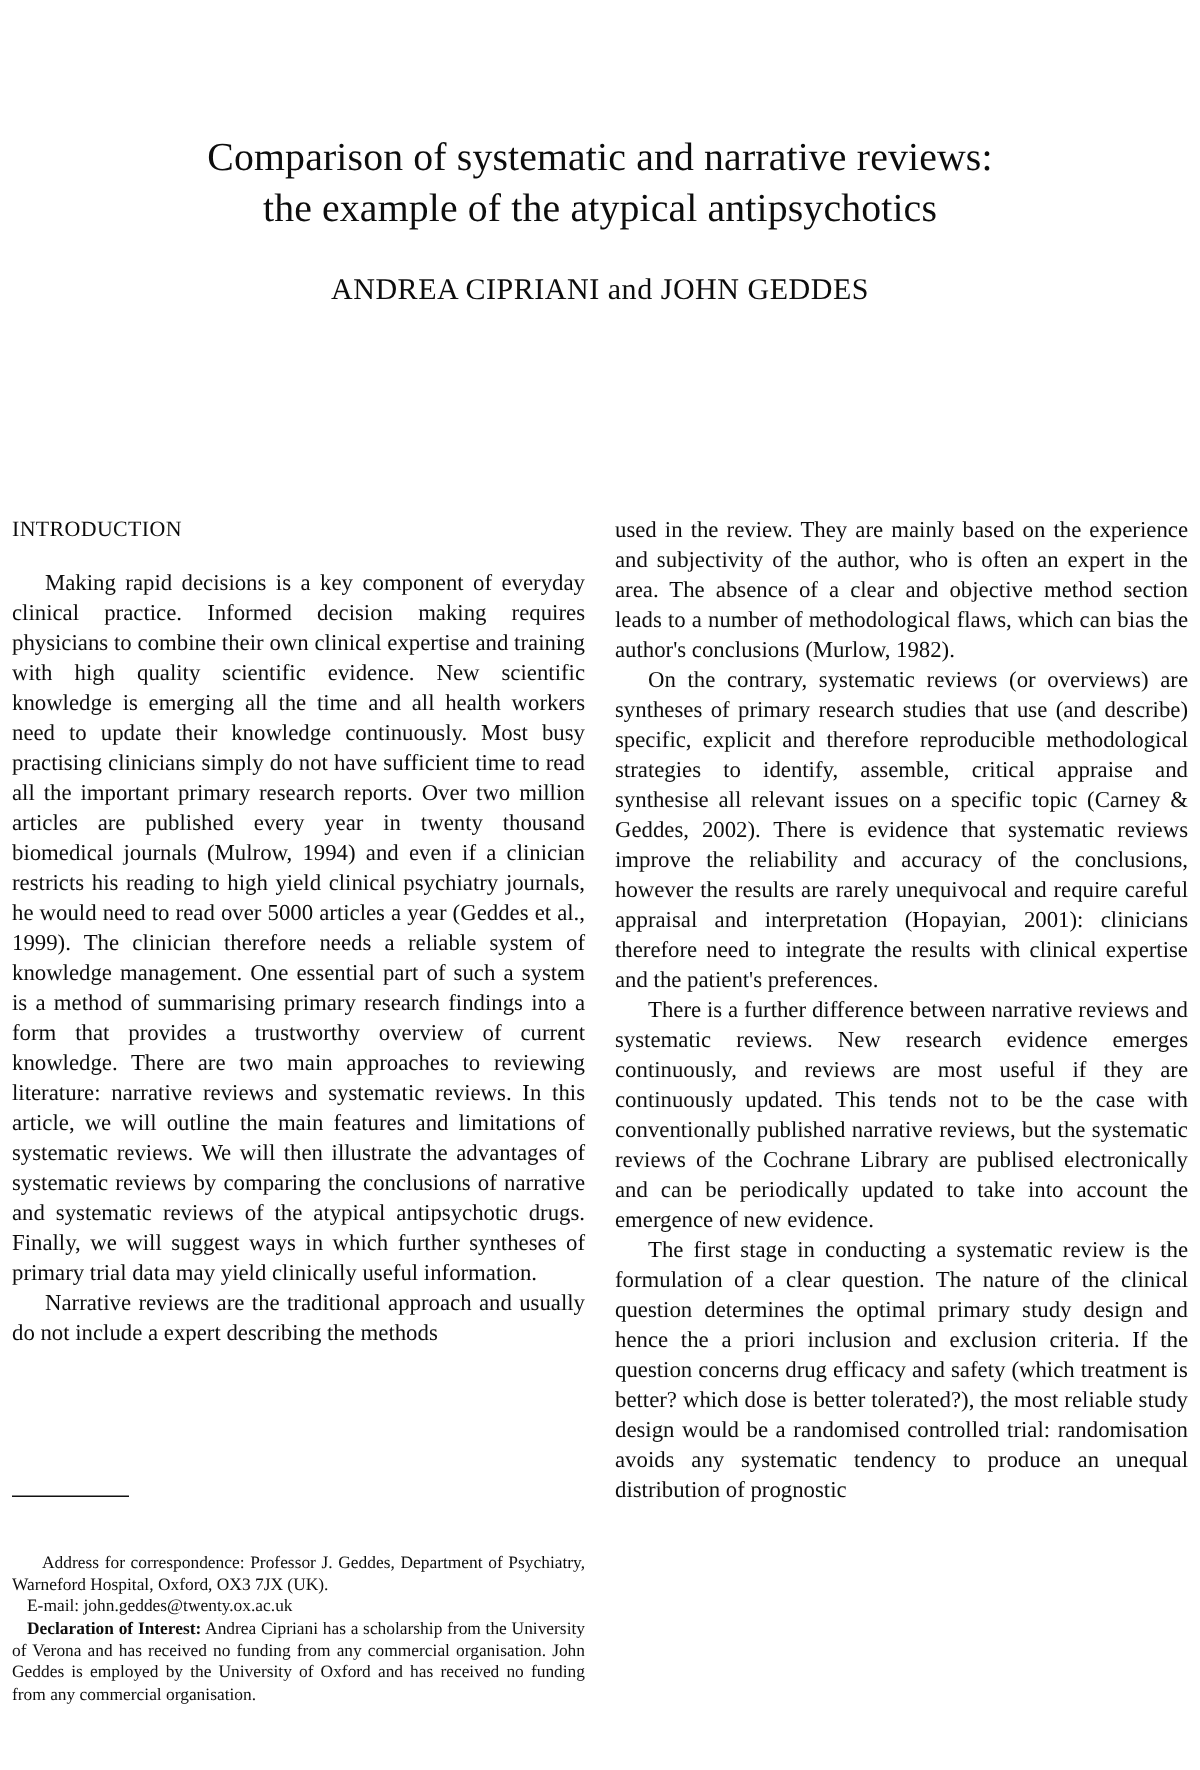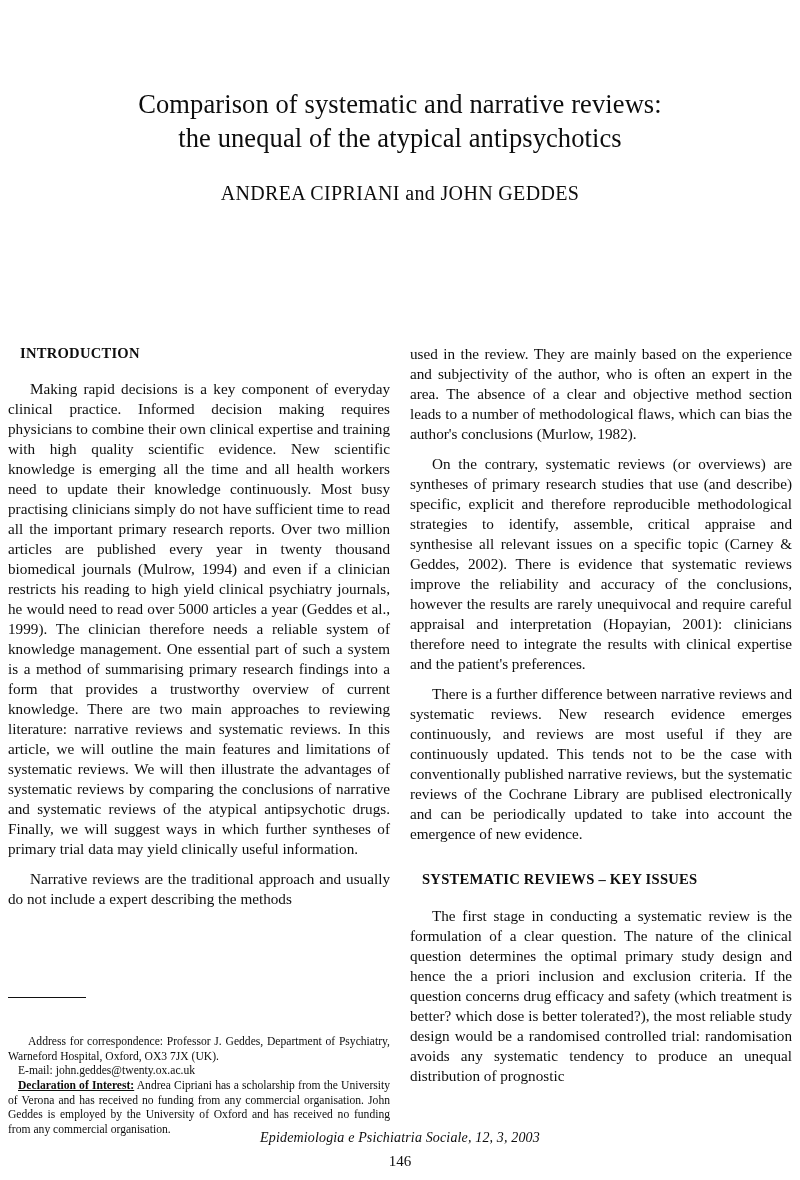--- a/index.html
+++ b/index.html
@@ -53,38 +53,38 @@
     position: absolute;
     top: 344px;
     width: 382px;
     font-size: 15.2px;
     line-height: 1.315;
   }
   .col-left  { left: 8px; }
   .col-right { left: 410px; }
 
   .sec-head {
-    font-weight: bold;
+    font-weight: normal;
     font-size: 14.6px;
     letter-spacing: 0.25px;
-    margin: 0 0 16px 12px;
+    margin: 0 0 16px 0;
   }
   .col-right .sec-head.second {
     margin-top: 26px;
     margin-bottom: 17px;
   }
 
   p.body {
     margin: 0;
     text-align: justify;
     text-indent: 22px;
     -webkit-hyphens: manual;
     hyphens: manual;
   }
-  p.body + p.body { margin-top: 10px; }
+  p.body + p.body { margin-top: 0; }
 
   .it { }
 
   
   .footnote {
     position: absolute;
     left: 8px;
     top: 1035px;
     width: 382px;
     font-size: 11.6px;
@@ -97,21 +97,21 @@
     width: 78px;
     height: 1px;
     background: #111111;
   }
   .footnote p {
     margin: 0;
     text-align: justify;
   }
   .footnote p.indent { text-indent: 20px; }
   .footnote p.hang { text-indent: 10px; }
-  .footnote .bold { font-weight: bold; text-decoration: underline; }
+  .footnote .bold { font-weight: bold; }
 
   
   .footer {
     position: absolute;
     left: 0;
     top: 1130px;
     width: 800px;
     text-align: center;
   }
   .journal-line {
@@ -125,50 +125,45 @@
   }
 </style>
 </head>
 <body>
 
 <div class="page">
 
   <div class="title-block">
     <h1 class="doc-title">
       <span class="line">Comparison of systematic and narrative reviews:</span>
-      <span class="line">the unequal of the atypical antipsychotics</span>
+      <span class="line">the example of the atypical antipsychotics</span>
     </h1>
     <div class="authors">ANDREA CIPRIANI and JOHN GEDDES</div>
   </div>
 
   <div class="col col-left">
     <div class="sec-head">INTRODUCTION</div>
 
     <p class="body"><span>Making rapid decisions is a key component of everyday clinical practice. Informed decision making requires physicians to combine their own clinical expertise and training with high quality scientific evidence. New scientific knowledge is emerging all the time and all health workers need to update their knowledge continuously. Most busy practising clinicians simply do not have sufficient time to read all the important primary research reports. Over two million articles are published every year in twenty thousand biomedical journals (Mulrow, 1994) and even if a clinician restricts his reading to high yield clinical psychiatry journals, he would need to read over 5000 articles a year (Geddes </span><span class="it">et al.</span><span>, 1999). The clinician therefore needs a reliable system of </span><span class="it">knowledge management</span><span>. One essential part of such a system is a method of summarising primary research findings into a form that provides a trustworthy overview of current knowledge. There are two main approaches to reviewing literature: narrative reviews and systematic reviews. In this article, we will outline the main features and limitations of systematic reviews. We will then illustrate the advantages of systematic reviews by comparing the conclusions of narrative and systematic reviews of the atypical antipsychotic drugs. Finally, we will suggest ways in which further syntheses of primary trial data may yield clinically useful information.</span></p>
 
     <p class="body">Narrative reviews are the traditional approach and usually do not include a expert describing the methods</p>
   </div>
 
   <div class="col col-right">
     <p class="body" style="text-indent:0">used in the review. They are mainly based on the experience and subjectivity of the author, who is often an expert in the area. The absence of a clear and objective method section leads to a number of methodological flaws, which can bias the author's conclusions (Murlow, 1982).</p>
 
     <p class="body">On the contrary, systematic reviews (or overviews) are syntheses of primary research studies that use (and describe) specific, explicit and therefore reproducible methodological strategies to identify, assemble, critical appraise and synthesise all relevant issues on a specific topic (Carney &amp; Geddes, 2002). There is evidence that systematic reviews improve the reliability and accuracy of the conclusions, however the results are rarely unequivocal and require careful appraisal and interpretation (Hopayian, 2001): clinicians therefore need to integrate the results with clinical expertise and the patient's preferences.</p>
 
     <p class="body"><span>There is a further difference between narrative reviews and systematic reviews. New research evidence emerges continuously, and reviews are most useful if they are continuously updated. This tends not to be the case with conventionally published narrative reviews, but the systematic reviews of the </span><span class="it">Cochrane Library</span><span> are publised electronically and can be periodically updated to take into account the emergence of new evidence.</span></p>
 
-    <div class="sec-head second">SYSTEMATIC REVIEWS – KEY ISSUES</div>
 
     <p class="body"><span>The first stage in conducting a systematic review is the formulation of a clear question. The nature of the clinical question determines the optimal primary study design and hence the </span><span class="it">a priori</span><span> inclusion and exclusion criteria. If the question concerns drug efficacy and safety (which treatment is better? which dose is better tolerated?), the most reliable study design would be a randomised controlled trial: randomisation avoids any systematic tendency to produce an unequal distribution of prognostic</span></p>
   </div>
 
   <div class="footnote-rule"></div>
   <div class="footnote">
     <p class="indent">Address for correspondence: Professor J. Geddes, Department of Psychiatry, Warneford Hospital, Oxford, OX3 7JX (UK).</p>
     <p class="hang">E-mail: john.geddes@twenty.ox.ac.uk</p>
     <p class="hang"><span class="bold">Declaration of Interest:</span><span> Andrea Cipriani has a scholarship from the University of Verona and has received no funding from any commercial organisation. John Geddes is employed by the University of Oxford and has received no funding from any commercial organisation.</span></p>
   </div>
 
-  <div class="footer">
-    <div class="journal-line">Epidemiologia e Psichiatria Sociale, 12, 3, 2003</div>
-    <div class="page-number">146</div>
-  </div>
 
 </div>
 
 </body></html>

